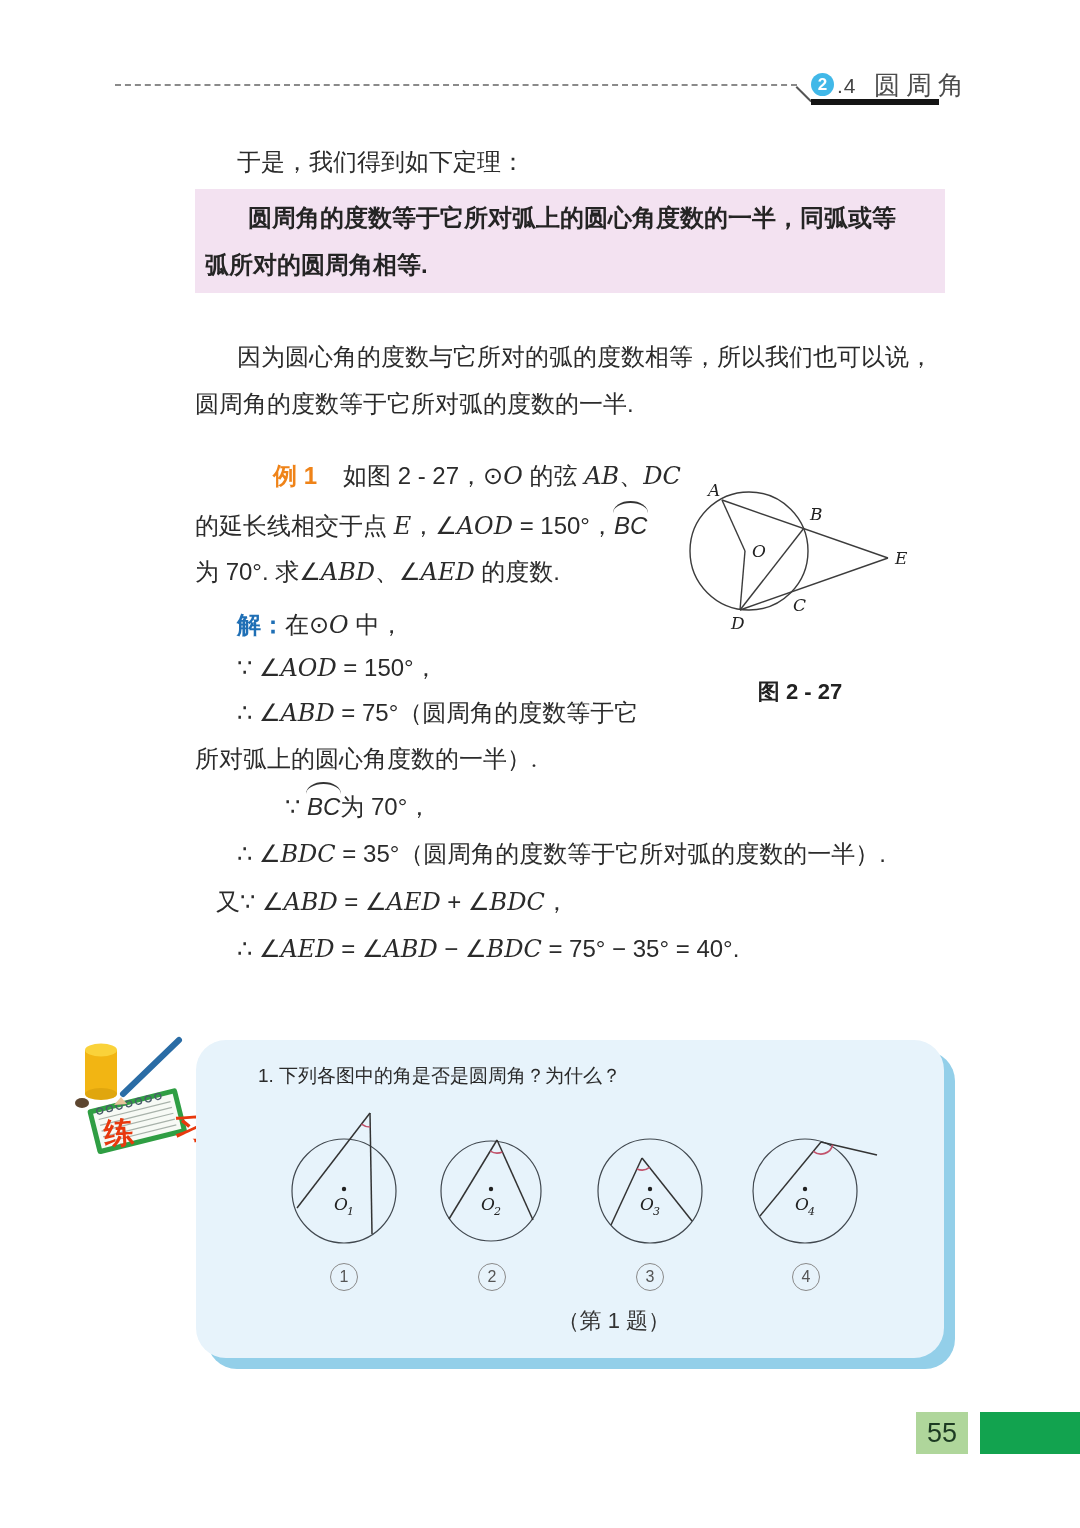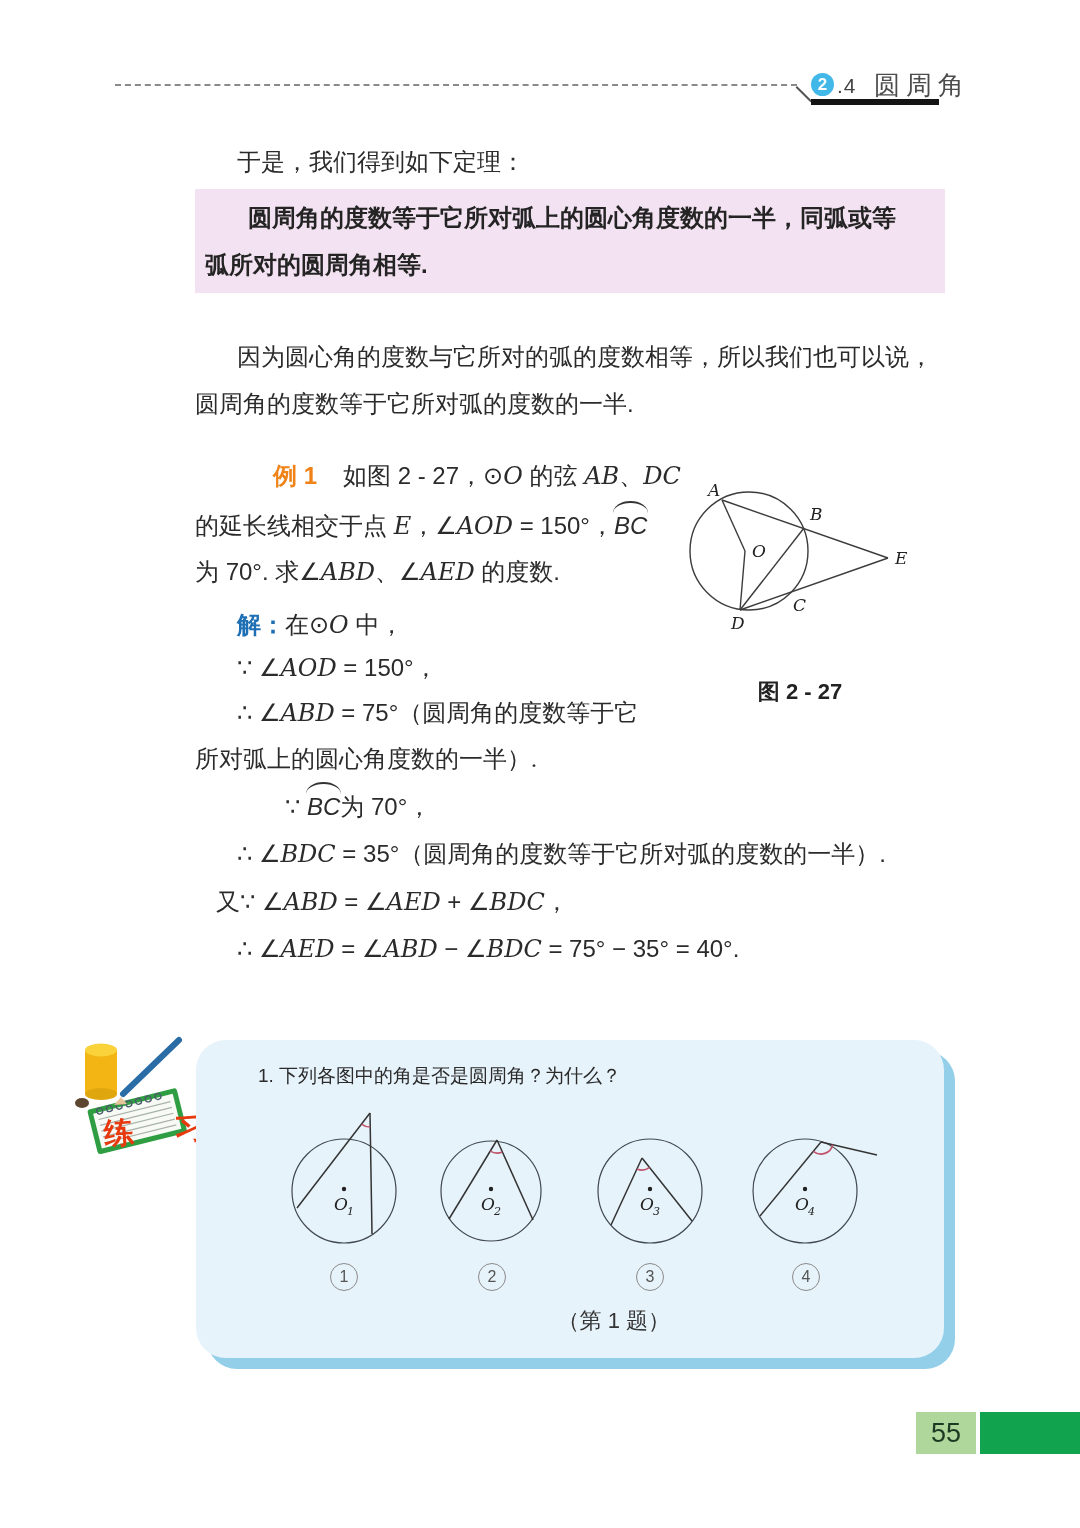--- a/index.html
+++ b/index.html
@@ -36,21 +36,21 @@
   .pbox{position:absolute;left:196px;top:1040px;width:748px;height:318px;background:#e7f3fb;
       border-radius:30px;box-shadow:11px 11px 0 #93cfe9;}
   .pq1{position:absolute;left:258px;top:1063px;font-size:19px;color:#2b2b2b;white-space:nowrap;}
   .pcap{position:absolute;left:455px;top:1306px;width:215px;text-align:right;font-size:22px;color:#333;}
   .pnum{position:absolute;top:1263px;width:60px;text-align:center;}
   .pnum span{display:inline-block;width:26px;height:26px;border:1.5px solid #8a8a8a;border-radius:50%;
       line-height:26px;font-size:16px;color:#555;text-align:center;}
   .lianxi{position:absolute;left:104px;top:1110px;font-size:30px;font-weight:bold;color:#e8380d;
       letter-spacing:16px;transform:rotate(-4deg);white-space:nowrap;}
   
-  .pg-light{position:absolute;left:916px;top:1412px;width:60px;height:42px;background:#afd69b;
+  .pg-light{position:absolute;left:916px;top:1412px;width:52px;height:42px;background:#afd69b;
       text-align:center;line-height:42px;font-size:27px;color:#1c3a22;}
   .pg-dark{position:absolute;left:980px;top:1412px;width:100px;height:42px;background:#12a34f;}
 </style>
 </head>
 <body>
 
 <div class="page">
 
   <div class="hdr-dash"></div>
   <div class="hdr-tick"></div>

